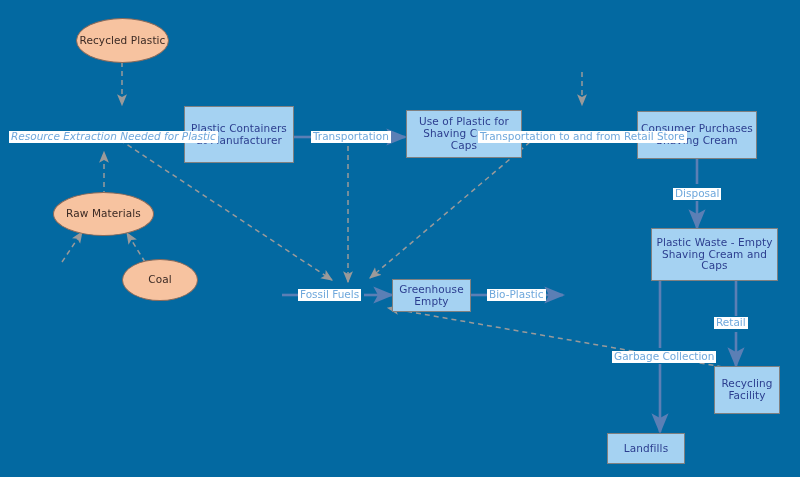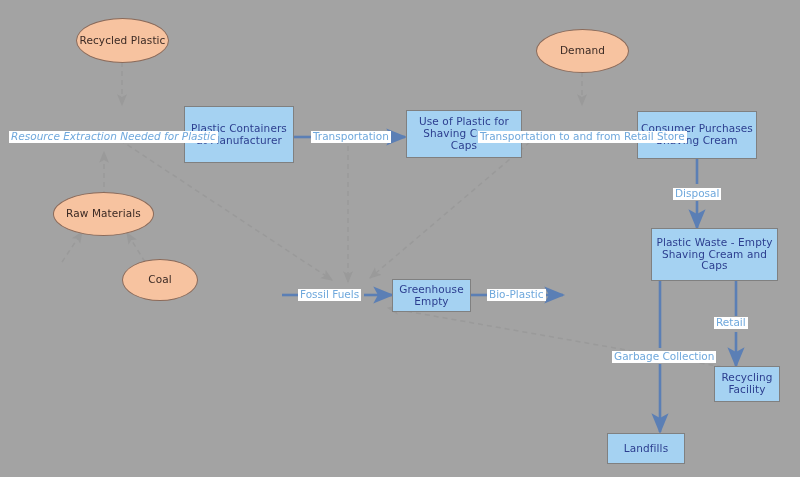--- a/index.html
+++ b/index.html
@@ -5,21 +5,21 @@
 <style>
   html, body {
     margin: 0;
     padding: 0;
     background: #ffffff;
   }
   #canvas {
     position: relative;
     width: 800px;
     height: 477px;
-    background: #a3a3a3;
+    background: #0369a1;
     font-family: "DejaVu Sans", sans-serif;
     overflow: hidden;
   }
   svg#wires {
     position: absolute;
     left: 0; top: 0;
     width: 800px;
     height: 477px;
     pointer-events: none;
   }
@@ -138,23 +138,20 @@
     <g>
       <path d="M660,280 L660,348" stroke="#5b7fb5" stroke-width="2.6" fill="none"></path>
       <path d="M660,364 L660,432" stroke="#5b7fb5" stroke-width="2.6" fill="none" marker-end="url(#arrowSolid)"></path>
     </g>
   </svg>
 
   <div class="node ellipse" style="left:76px; top:18px; width:93px; height:45px;">
     <span>Recycled Plastic</span>
   </div>
 
-  <div class="node ellipse" style="left:536px; top:29px; width:93px; height:44px;">
-    <span>Demand</span>
-  </div>
 
   <div class="node ellipse" style="left:53px; top:192px; width:101px; height:44px;">
     <span>Raw Materials</span>
   </div>
 
 
   <div class="node ellipse" style="left:122px; top:259px; width:76px; height:42px;">
     <span>Coal</span>
   </div>
 
@@ -171,21 +168,21 @@
   </div>
 
   <div class="node box" style="left:634px; top:228px; width:127px; height:53px;margin-left:17px;">
     <span>Plastic Waste - Empty Shaving Cream and Caps</span>
   </div>
 
   <div class="node box" style="left:392px; top:279px; width:79px; height:33px;">
     <span>Greenhouse Empty</span>
   </div>
 
-  <div class="node box" style="left:714px; top:366px; width:66px; height:36px;">
+  <div class="node box" style="left:714px; top:366px; width:66px; height:48px;">
     <span>Recycling Facility</span>
   </div>
 
   <div class="node box" style="left:607px; top:433px; width:78px; height:31px;">
     <span>Landfills</span>
   </div>
 
   <div class="edge-label" style="left:9px; top:131px;font-style:italic;">Resource Extraction Needed for Plastic</div>
 
   <div class="edge-label" style="left:311px; top:131px;">Transportation</div>

